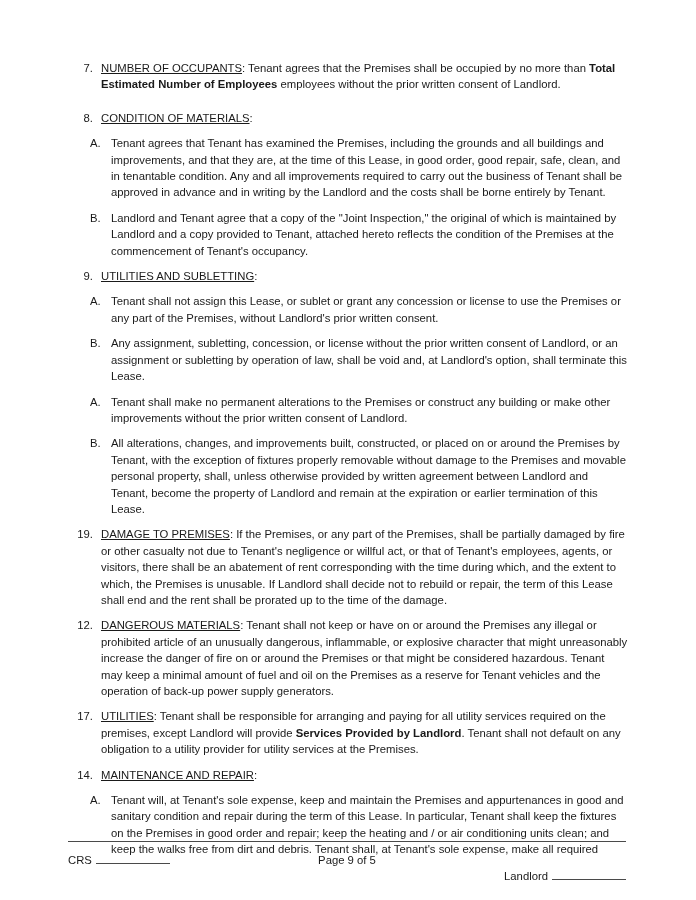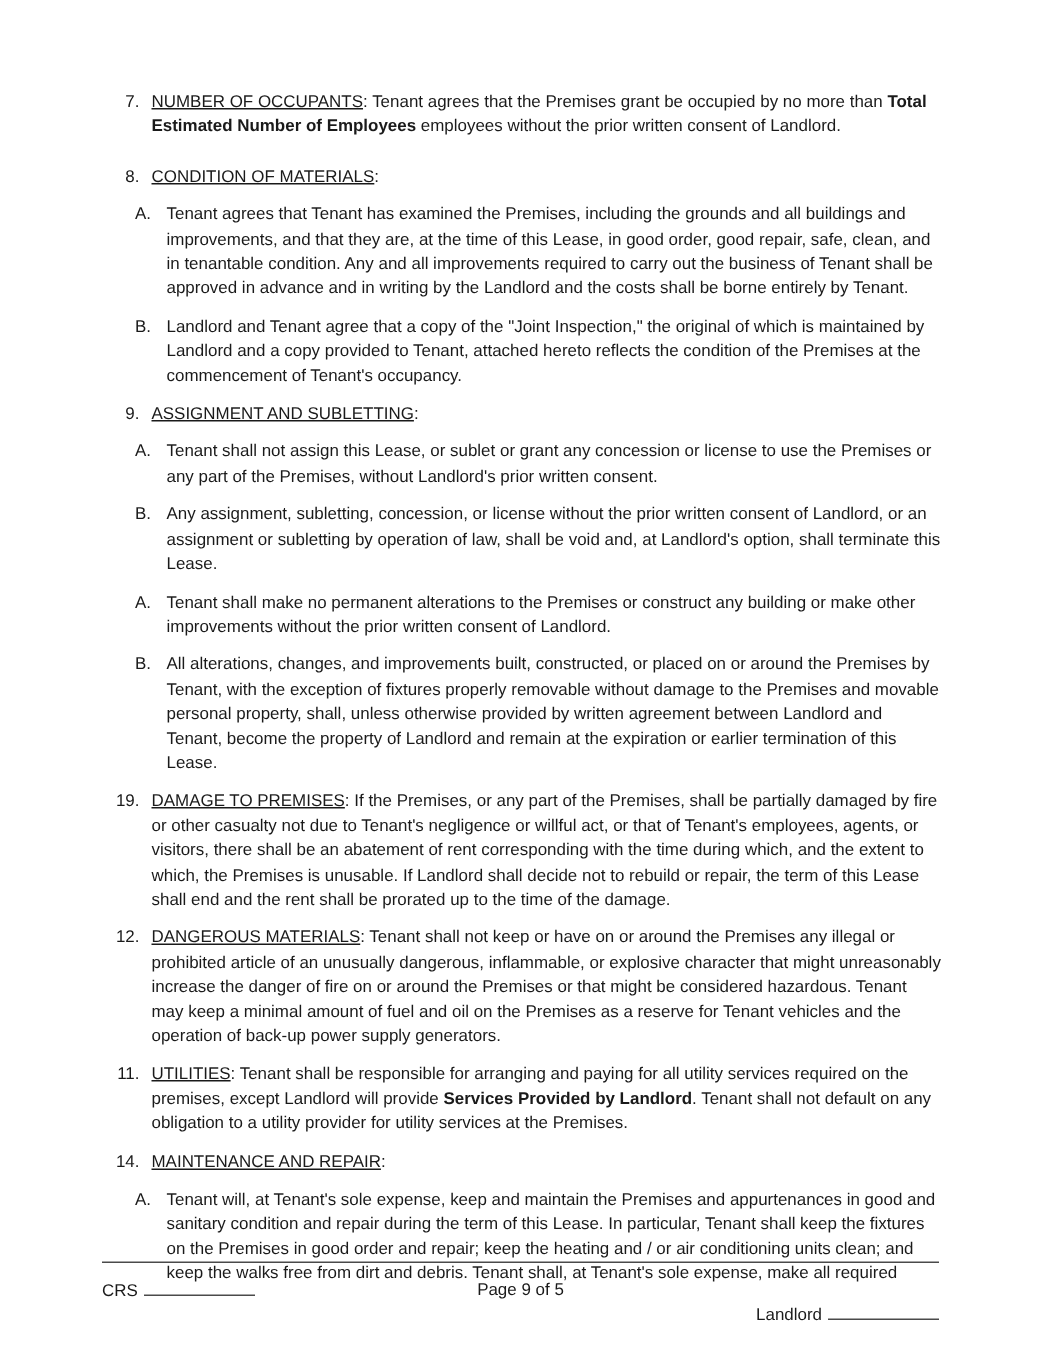--- a/index.html
+++ b/index.html
@@ -134,41 +134,41 @@
   }
 </style>
 </head>
 <body>
 
 <div class="page">
   <div class="content">
 
     <div class="clause gap-lg">
       <span class="num">7.</span>
-      <span class="clause-body"><span class="clause-title">NUMBER OF OCCUPANTS</span><span>:</span><span>  Tenant agrees that the Premises grant be occupied by no more than </span><span class="bold">Total Estimated Number of Employees</span><span> employees without the prior written consent of Landlord.</span></span>
+      <span class="clause-body"><span class="clause-title">NUMBER OF OCCUPANTS</span><span>:</span><span>  Tenant agrees that the Premises shall be occupied by no more than </span><span class="bold">Total Estimated Number of Employees</span><span> employees without the prior written consent of Landlord.</span></span>
     </div>
 
     <div class="clause">
       <span class="num">8.</span>
       <span class="clause-body"><span class="clause-title">CONDITION OF MATERIALS</span><span>:</span></span>
     </div>
     <div class="sub-group">
       <div class="subitem">
         <span class="letter">A.</span>
         <span>Tenant agrees that Tenant has examined the Premises, including the grounds and all buildings and improvements, and that they are, at the time of this Lease, in good order, good repair, safe, clean, and in tenantable condition.  Any and all improvements required to carry out the business of Tenant shall be approved in advance and in writing by the Landlord and the costs shall be borne entirely by Tenant.</span>
       </div>
       <div class="subitem">
         <span class="letter">B.</span>
         <span>Landlord and Tenant agree that a copy of the "Joint Inspection," the original of which is maintained by Landlord and a copy provided to Tenant, attached hereto reflects the condition of the Premises at the commencement of Tenant's occupancy.</span>
       </div>
     </div>
 
     <div class="clause">
       <span class="num">9.</span>
-      <span class="clause-body"><span class="clause-title">ASSIGNMENT AND SUBLETTING</span><span>:</span></span>
+      <span class="clause-body"><span class="clause-title">UTILITIES AND SUBLETTING</span><span>:</span></span>
     </div>
     <div class="sub-group">
       <div class="subitem">
         <span class="letter">A.</span>
         <span>Tenant shall not assign this Lease, or sublet or grant any concession or license to use the Premises or any part of the Premises, without Landlord's prior written consent.</span>
       </div>
       <div class="subitem">
         <span class="letter">B.</span>
         <span>Any assignment, subletting, concession, or license without the prior written consent of Landlord, or an assignment or subletting by operation of law, shall be void and, at Landlord's option, shall terminate this Lease.</span>
       </div>
@@ -189,21 +189,21 @@
       <span class="num">19.</span>
       <span class="clause-body"><span class="clause-title">DAMAGE TO PREMISES</span><span>:</span><span>  If the Premises, or any part of the Premises, shall be partially damaged by fire or other casualty not due to Tenant's negligence or willful act, or that of Tenant's employees, agents, or visitors, there shall be an abatement of rent corresponding with the time during which, and the extent to which, the Premises is unusable.  If Landlord shall decide not to rebuild or repair, the term of this Lease shall end and the rent shall be prorated up to the time of the damage.</span></span>
     </div>
 
     <div class="clause">
       <span class="num">12.</span>
       <span class="clause-body"><span class="clause-title">DANGEROUS MATERIALS</span><span>:</span><span>  Tenant shall not keep or have on or around the Premises any illegal or prohibited article of an unusually dangerous, inflammable, or explosive character that might unreasonably increase the danger of fire on or around the Premises or that might be considered hazardous.  Tenant may keep a minimal amount of fuel and oil on the Premises as a reserve for Tenant vehicles and the operation of back-up power supply generators.</span></span>
     </div>
 
     <div class="clause">
-      <span class="num">11.</span>
+      <span class="num">17.</span>
       <span class="clause-body"><span class="clause-title">UTILITIES</span><span>:</span><span>  Tenant shall be responsible for arranging and paying for all utility services required on the premises, except Landlord will provide </span><span class="bold">Services Provided by Landlord</span><span>.  Tenant shall not default on any obligation to a utility provider for utility services at the Premises.</span></span>
     </div>
 
     <div class="clause">
       <span class="num">14.</span>
       <span class="clause-body"><span class="clause-title">MAINTENANCE AND REPAIR</span><span>:</span></span>
     </div>
     <div class="sub-group">
       <div class="subitem">
         <span class="letter">A.</span>

